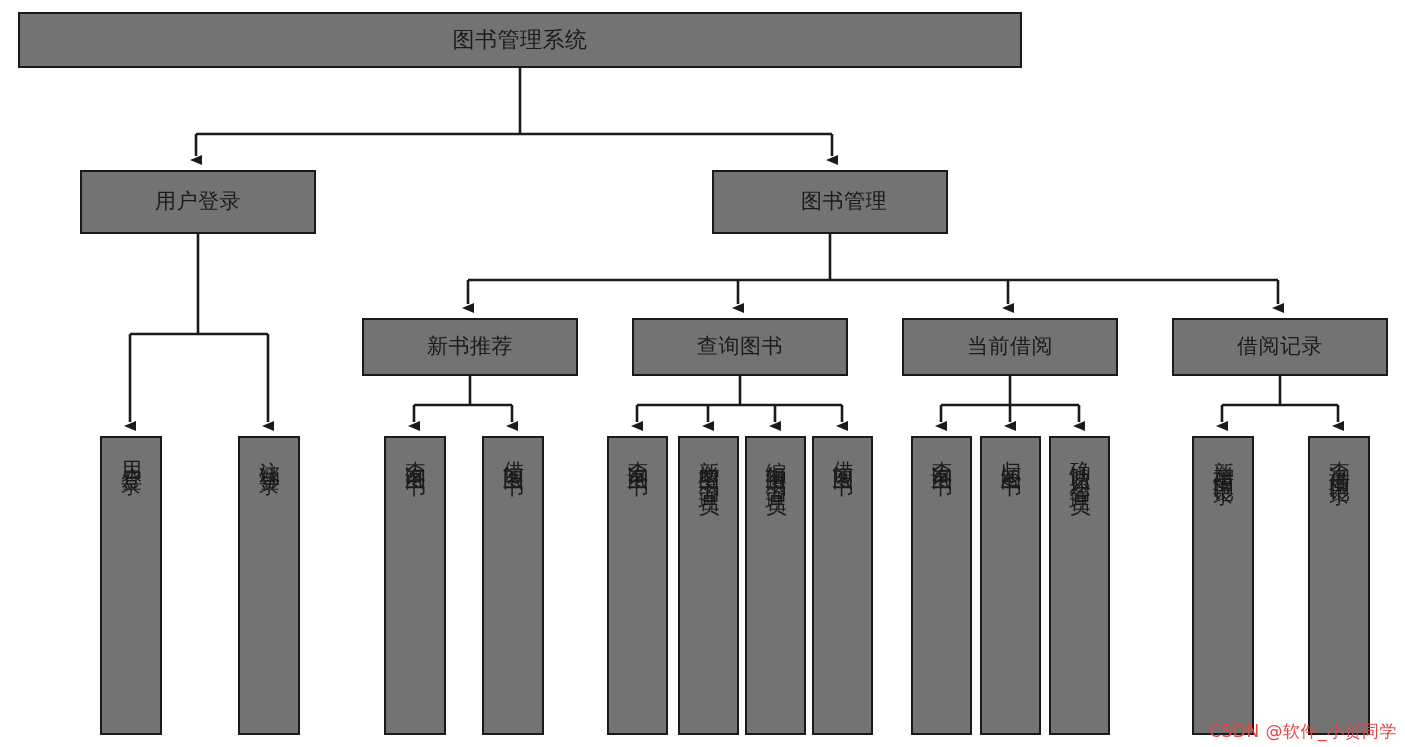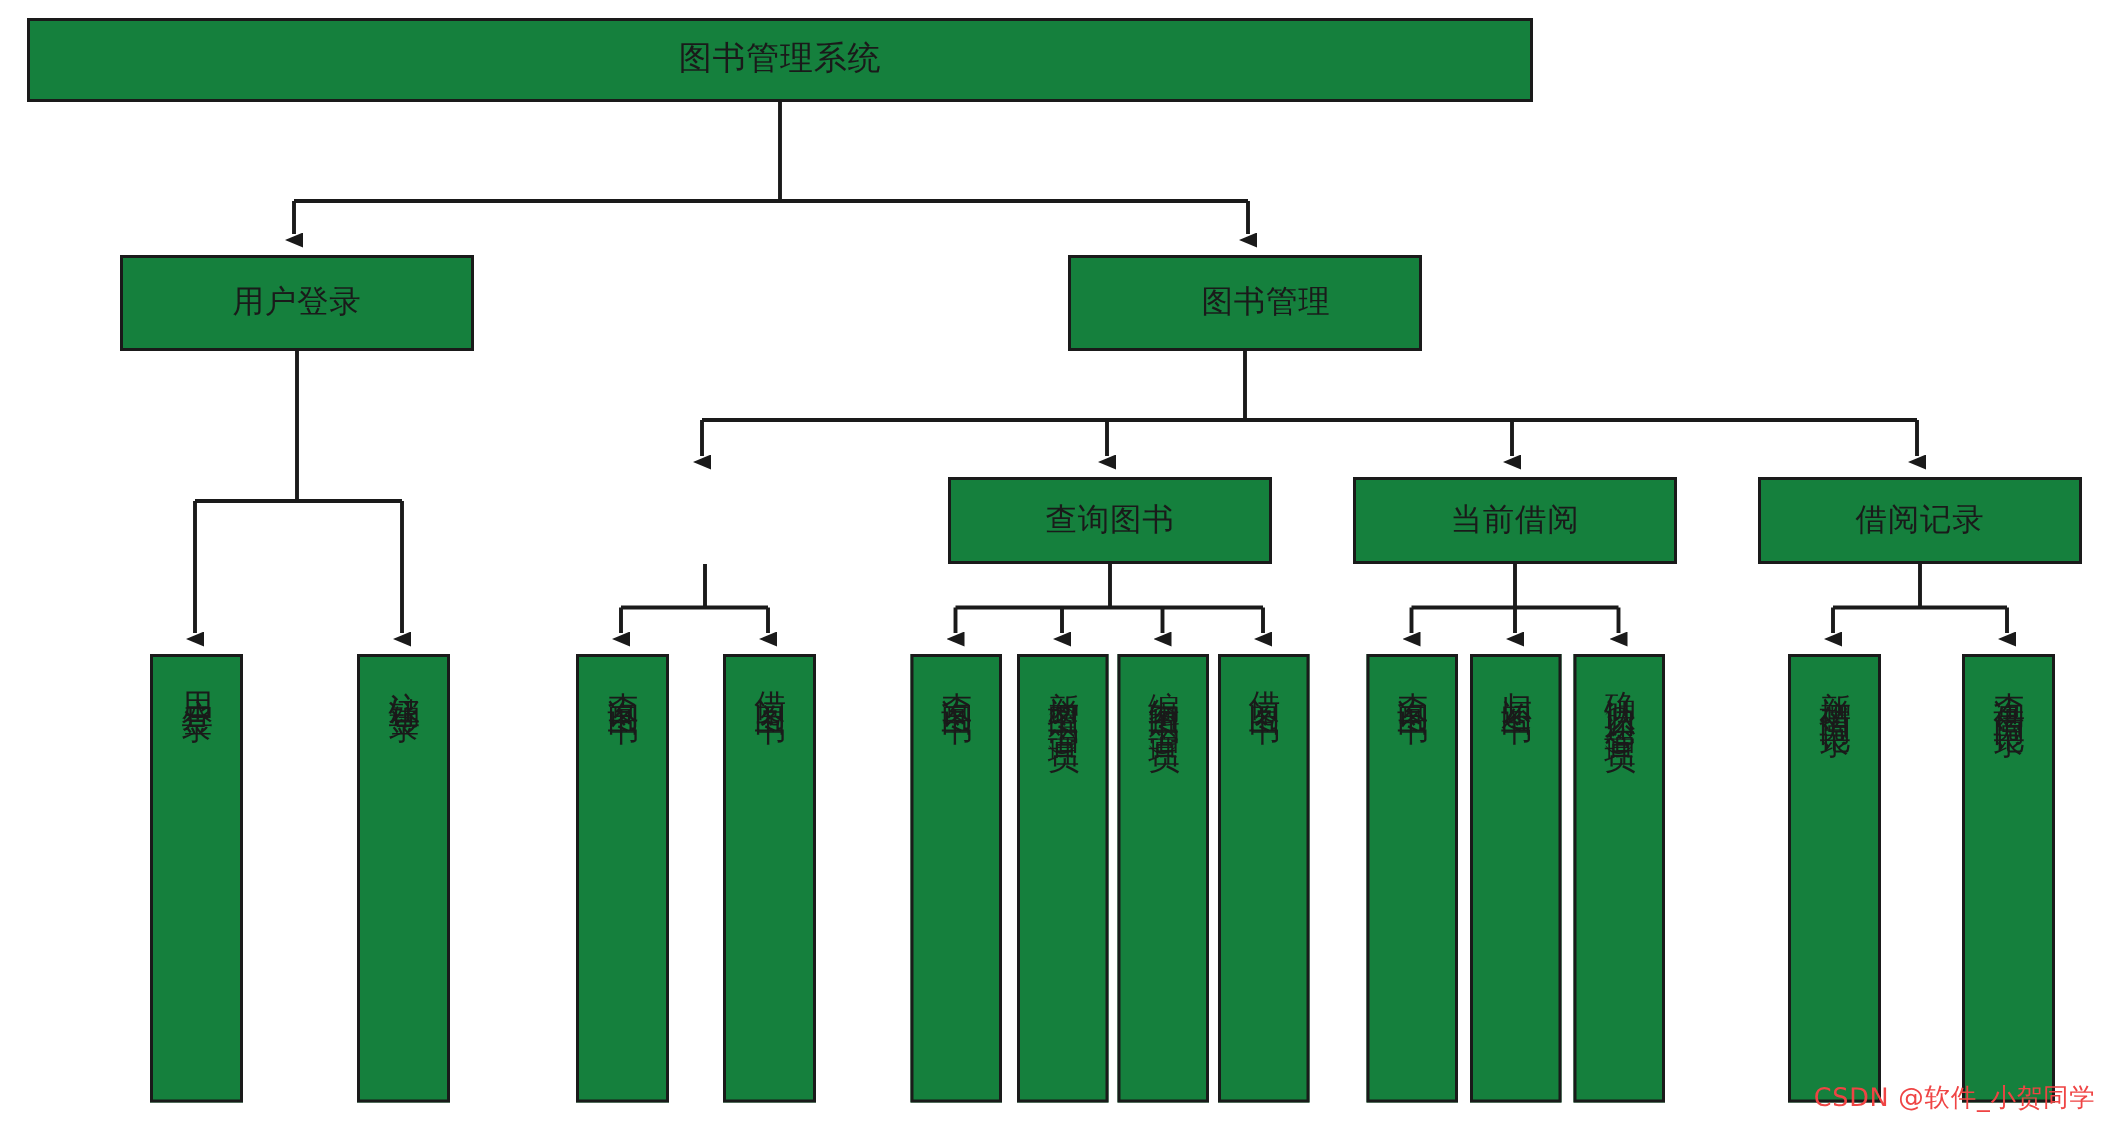--- a/index.html
+++ b/index.html
@@ -22,21 +22,21 @@
     left: 0;
     top: 0;
     width: 1405px;
     height: 747px;
     pointer-events: none;
   }
   .node {
     position: absolute;
     box-sizing: border-box;
     border: 2px solid #1a1a1a;
-    background: #15803d;
+    background: #737373;
     display: flex;
     align-items: center;
     justify-content: center;
     color: #1a1a1a;
   }
   .node.horiz {
     font-size: 21px;
     letter-spacing: 0.5px;
     line-height: 1.2;
   }
@@ -127,20 +127,23 @@
   </div>
 
   <div class="node horiz" style="left:80px; top:170px; width:236px; height:64px;">
     <span>用户登录</span>
   </div>
 
   <div class="node horiz" style="left:712px; top:170px; width:236px; height:64px;padding-left:28px;">
     <span>图书管理</span>
   </div>
 
+  <div class="node horiz" style="left:362px; top:318px; width:216px; height:58px;">
+    <span>新书推荐</span>
+  </div>
 
   <div class="node horiz" style="left:632px; top:318px; width:216px; height:58px;">
     <span>查询图书</span>
   </div>
 
   <div class="node horiz" style="left:1172px; top:318px; width:216px; height:58px;">
     <span>借阅记录</span>
   </div>
 
   <div class="node horiz" style="left:902px; top:318px; width:216px; height:58px;">

